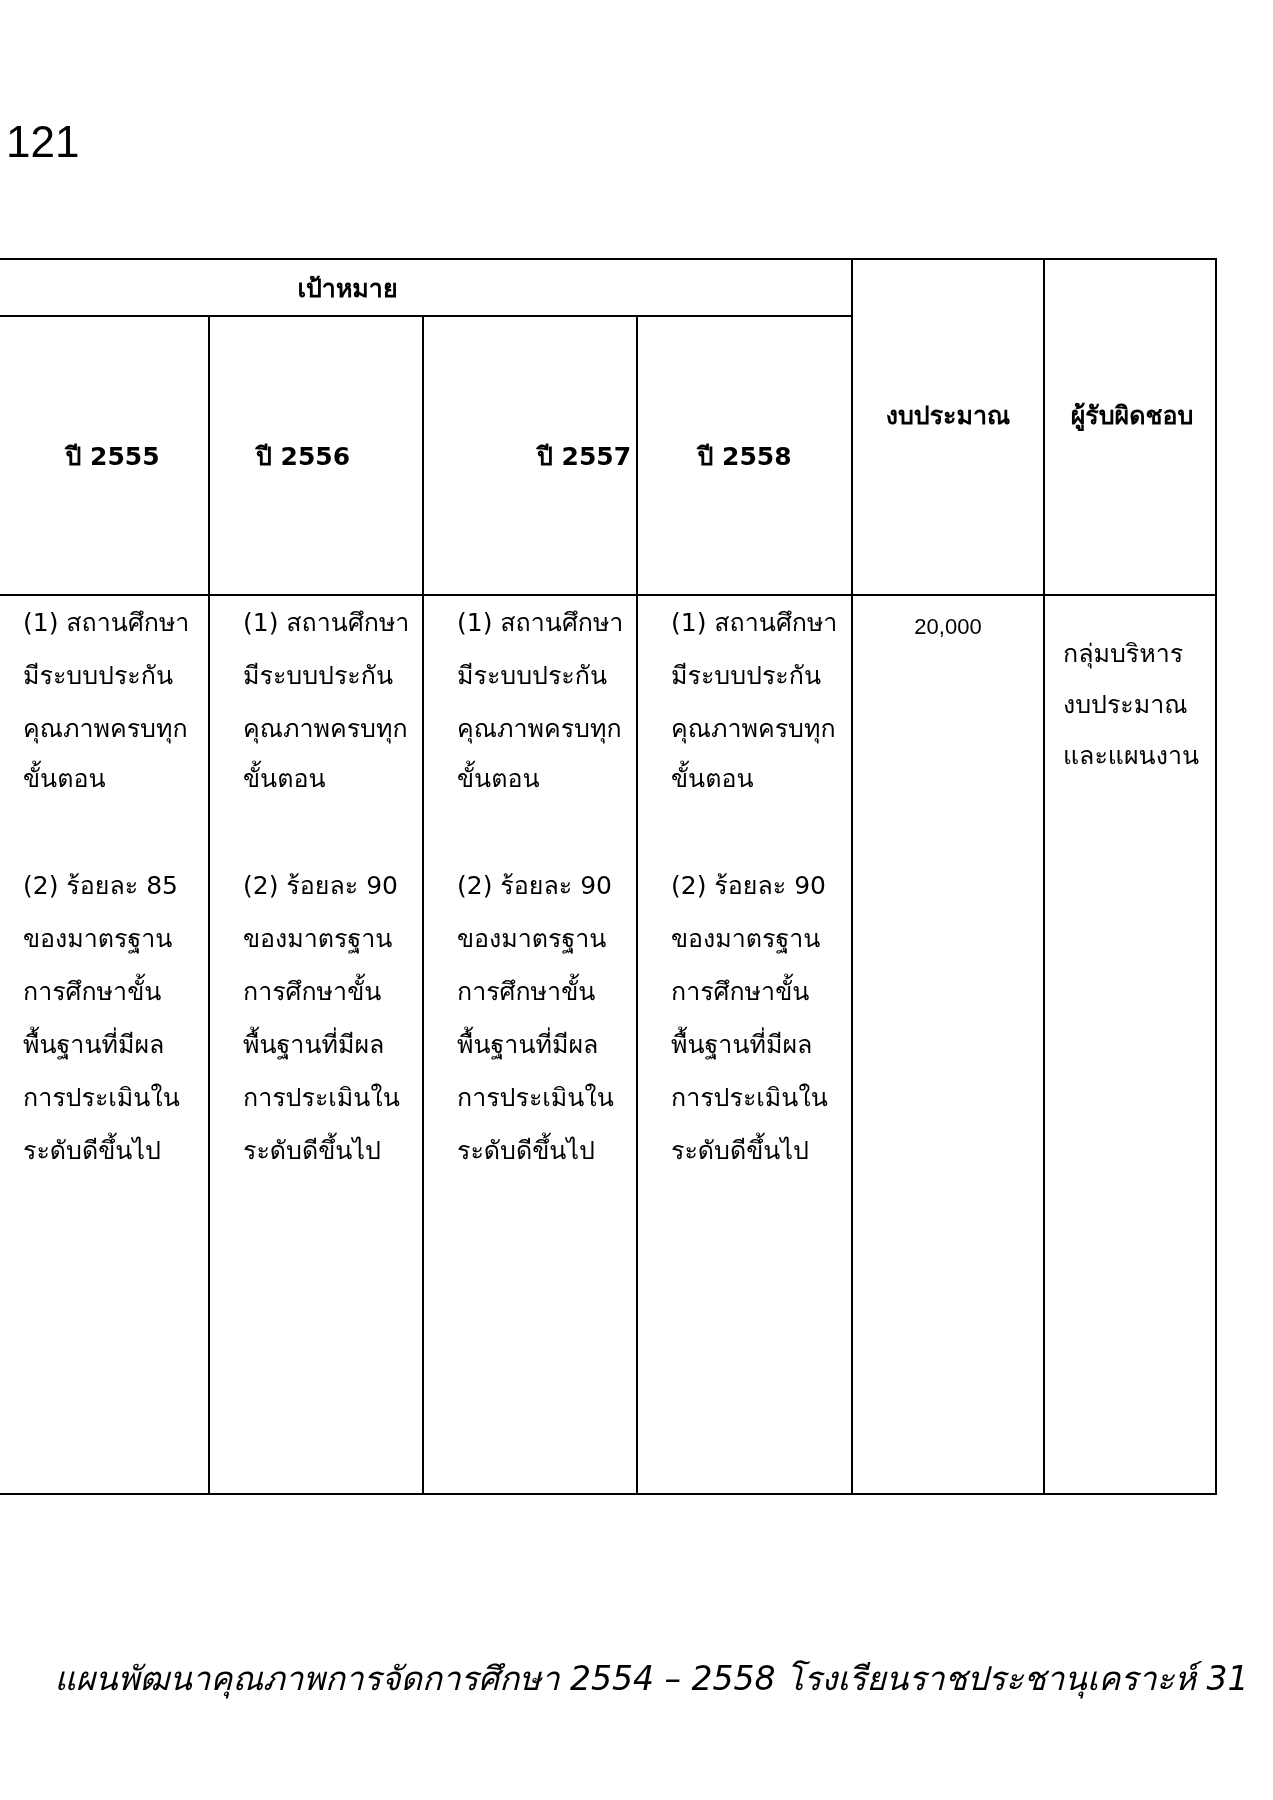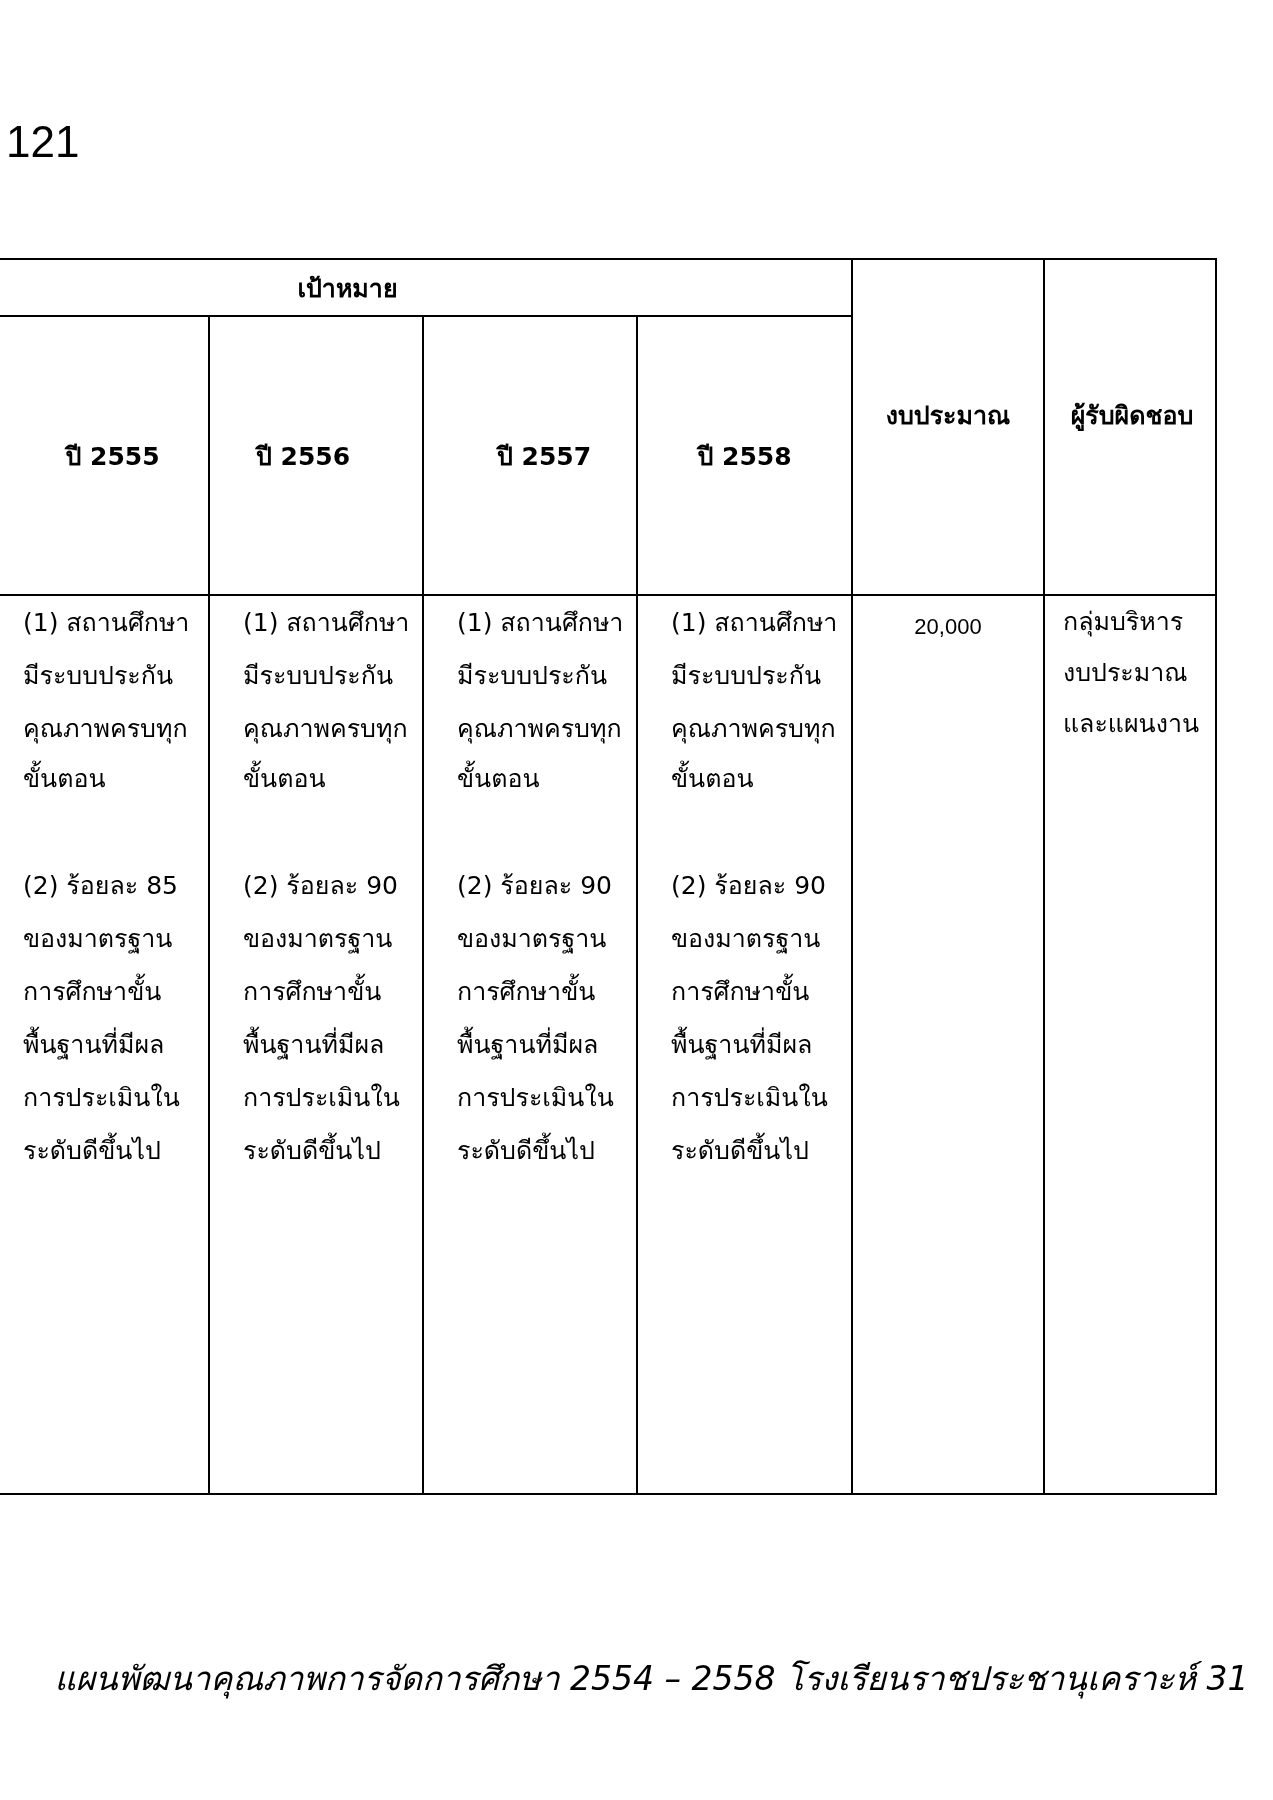--- a/index.html
+++ b/index.html
@@ -95,21 +95,21 @@
   <div class="vline" style="left:1215px; top:258px; height:1237px;"></div>
 
   <div class="hdr" style="left:16px; top:260px; width:637px; height:56px; padding-left:13px;">เป้าหมาย</div>
 
   <div class="hdr" style="left:0; top:317px; width:209px; height:278px;margin-left:8px;">
     <span>ปี 2555</span>
   </div>
   <div class="hdr" style="left:196px; top:317px; width:214px; height:278px;text-align:right;">
     <span>ปี 2556</span>
   </div>
-  <div class="hdr" style="left:423px; top:317px; width:242px; height:278px;">
+  <div class="hdr" style="left:423px; top:317px; width:242px; height:278px;padding-left:40px;">
     <span>ปี 2557</span>
   </div>
   <div class="hdr" style="left:637px; top:317px; width:215px; height:278px;">
     <span>ปี 2558</span>
   </div>
   <div class="hdr" style="left:852px; top:260px; width:192px; height:310px;">
     <span>งบประมาณ</span>
   </div>
   <div class="hdr" style="left:1044px; top:260px; width:176px; height:310px;">
     <span>ผู้รับผิดชอบ</span>
@@ -178,20 +178,20 @@
       <span class="line">ของมาตรฐาน</span>
       <span class="line">การศึกษาขั้น</span>
       <span class="line">พื้นฐานที่มีผล</span>
       <span class="line">การประเมินใน</span>
       <span class="line">ระดับดีขึ้นไป</span>
     </div>
   </div>
 
   <div class="budget-value">20,000</div>
 
-  <div class="cell-text" style="left:1063px; top:596px; line-height:51px;">
+  <div class="cell-text" style="left:1063px; top:628px; line-height:51px;">
     <span class="line para">กลุ่มบริหาร</span>
     <span class="line para">งบประมาณ</span>
     <span class="line para">และแผนงาน</span>
   </div>
 </div>
 
 <div class="footer">แผนพัฒนาคุณภาพการจัดการศึกษา 2554 – 2558 โรงเรียนราชประชานุเคราะห์ 31</div>
 
 </body></html>

